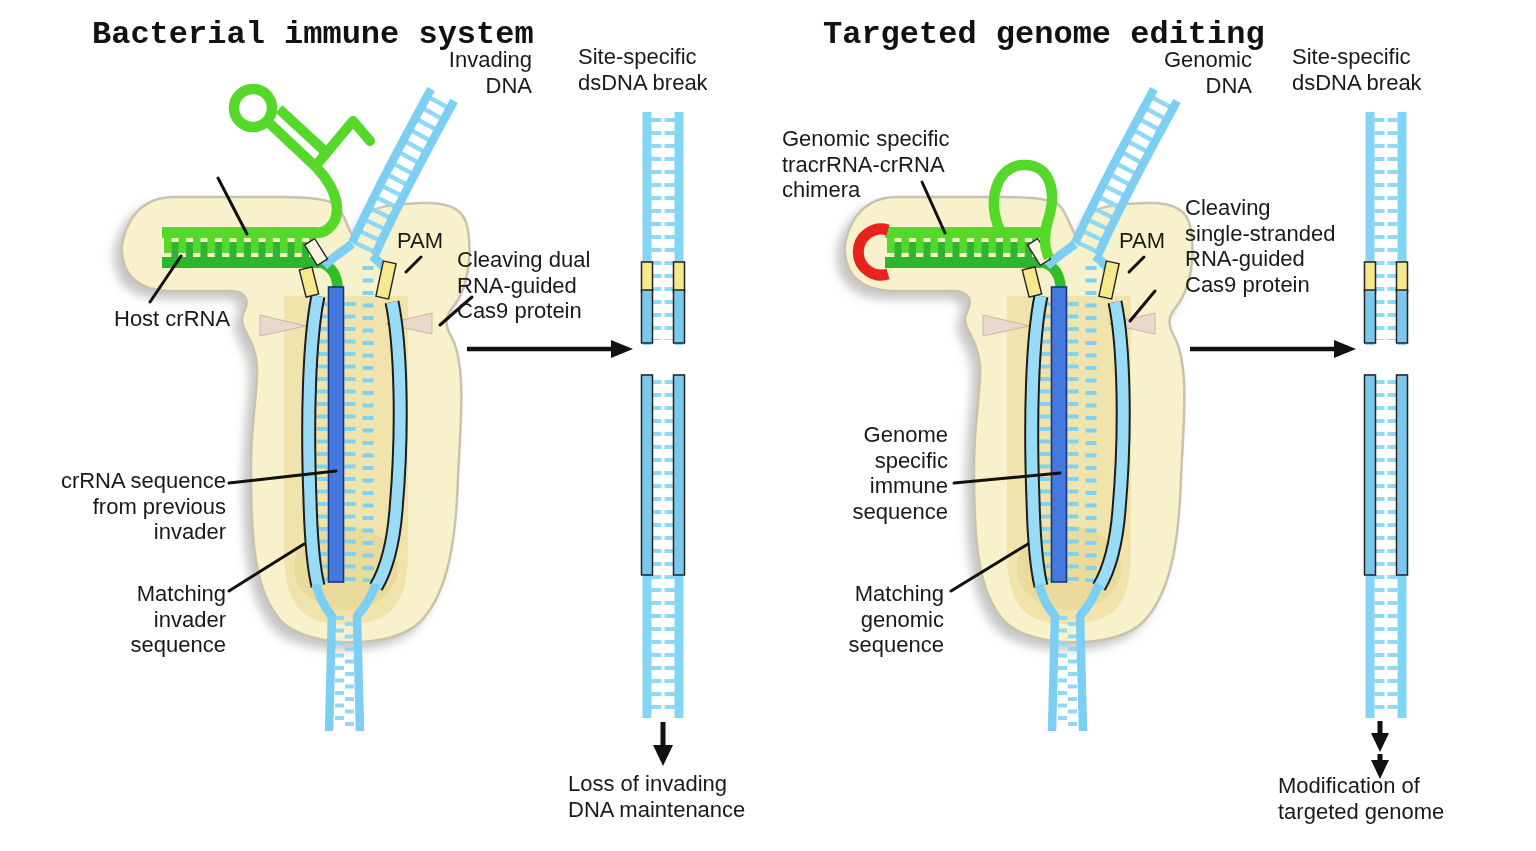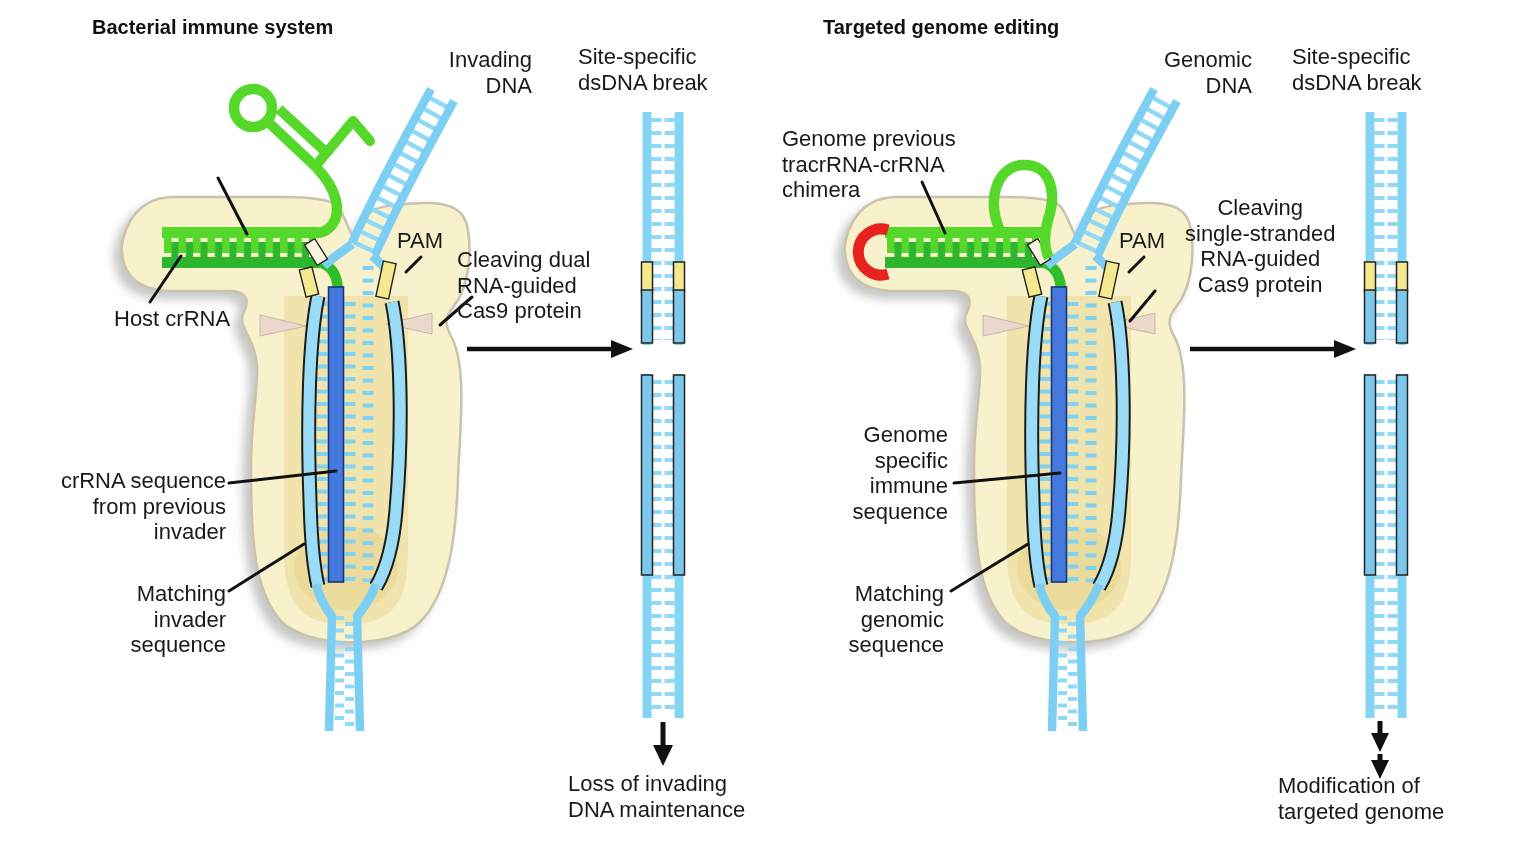--- a/index.html
+++ b/index.html
@@ -1,20 +1,20 @@
 <!DOCTYPE html>
 <html><head>
 <meta charset="utf-8">
 <style>
   html,body{margin:0;padding:0;background:#ffffff;}
   #stage{position:relative;width:1536px;height:851px;background:#ffffff;overflow:hidden;
          font-family:"Liberation Sans",sans-serif;}
   #art{position:absolute;left:0;top:0;}
   .lbl{position:absolute;font-size:22px;line-height:1.16;color:#191919;white-space:pre-line;}
-  .title{font-weight:700;font-size:20px;color:#111;}
+  .title{font-weight:700;font-size:32px;color:#111;font-family:Liberation Mono, monospace;}
   .al-r{text-align:right;}
   .al-c{text-align:left;}
 </style>
 </head>
 <body>
 
 <div id="stage">
 
 <svg id="art" width="1536" height="851" viewBox="0 0 1536 851" xmlns="http://www.w3.org/2000/svg" xmlns:xlink="http://www.w3.org/1999/xlink">
   <defs>
@@ -165,25 +165,25 @@
 invader
 sequence</div>
 <div class="lbl al-c" style="left:568px;top:771px;width:190px;">Loss of invading
 DNA maintenance</div>
 
 <div class="lbl title" style="left:823px;top:16px;">Targeted genome editing</div>
 <div class="lbl al-r" style="left:1100px;top:47px;width:152px;">Genomic
 DNA</div>
 <div class="lbl al-c" style="left:1292px;top:44px;width:170px;">Site-specific
 dsDNA break</div>
-<div class="lbl" style="left:782px;top:126px;">Genome previous
+<div class="lbl" style="left:782px;top:126px;">Genomic specific
 tracrRNA-crRNA
 chimera</div>
 <div class="lbl" style="left:1119px;top:228px;">PAM</div>
-<div class="lbl" style="left:1185px;top:195px;text-align:center;">Cleaving
+<div class="lbl" style="left:1185px;top:195px;">Cleaving
 single-stranded
 RNA-guided
 Cas9 protein</div>
 <div class="lbl al-r" style="left:800px;top:422px;width:148px;">Genome
 specific
 immune
 sequence</div>
 <div class="lbl al-r" style="left:794px;top:581px;width:150px;">Matching
 genomic
 sequence</div>

